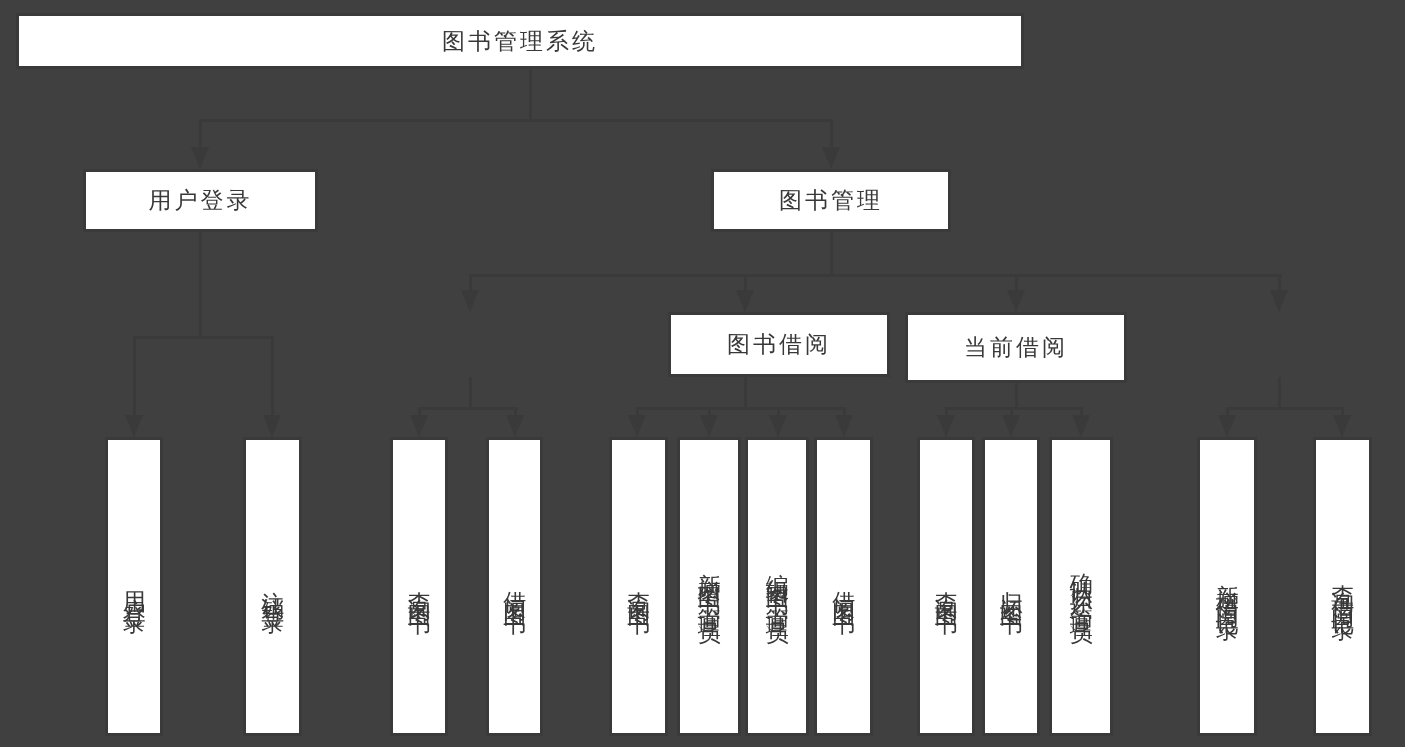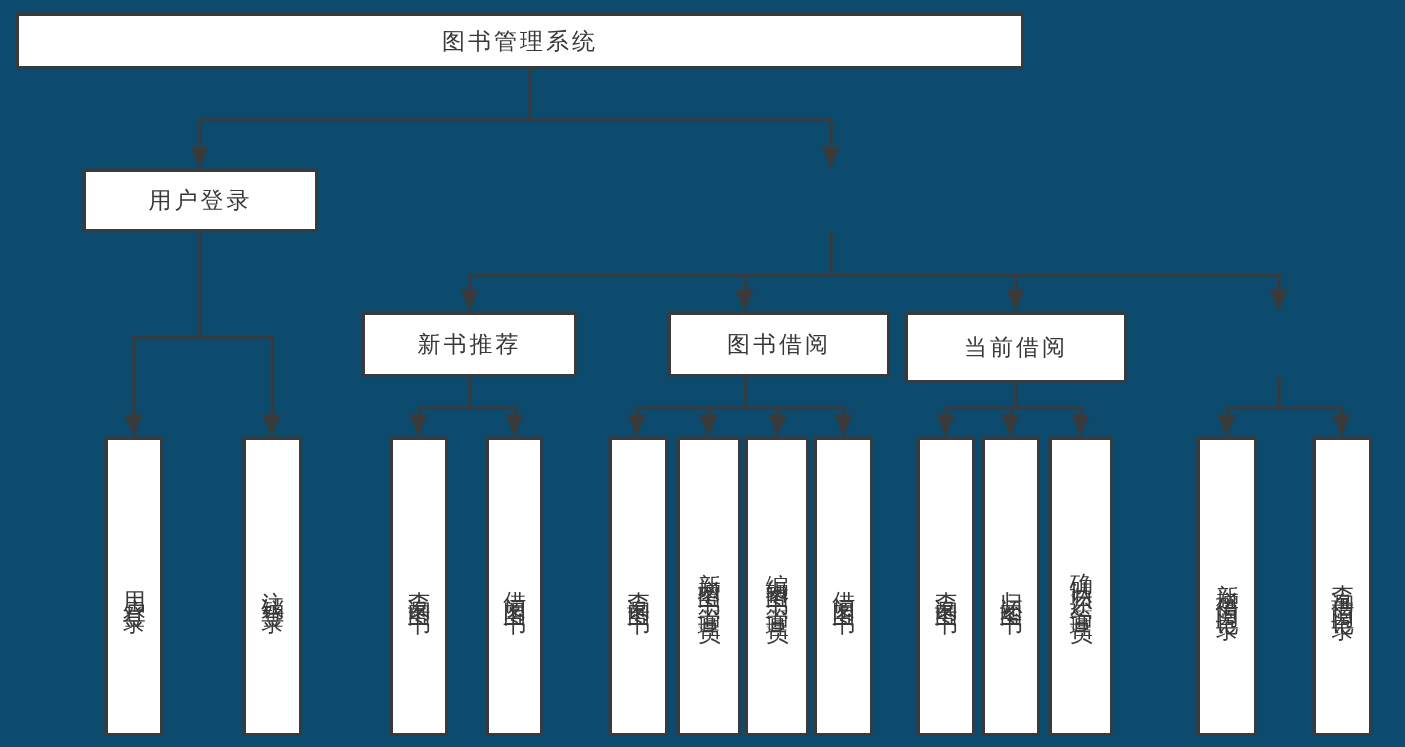--- a/index.html
+++ b/index.html
@@ -1,17 +1,17 @@
 <!DOCTYPE html>
 <html><head>
 <meta charset="utf-8">
 <style>
   html,body{margin:0;padding:0;background:#fff;}
   .canvas{
-    position:relative;width:1405px;height:747px;background:#0c4a6e;
+    position:relative;width:1405px;height:747px;background:#404040;
     font-family:"Liberation Sans","DejaVu Sans",sans-serif;color:#383838;overflow:hidden;
   }
   .box{
     position:absolute;background:#fff;border:3px solid #3a3a3a;box-sizing:border-box;
     display:flex;align-items:center;justify-content:center;z-index:2;
   }
   .hlabel{font-size:23px;letter-spacing:3px;white-space:nowrap;}
   .vlabel{
     writing-mode:vertical-rl;text-orientation:mixed;
     font-size:23px;letter-spacing:7px;line-height:1.1;white-space:nowrap;
@@ -42,42 +42,42 @@
   <div class="vline" style="left:529px;top:69px;height:50px"></div>
   <div class="hline" style="left:199px;top:119px;width:634px"></div>
   <div class="vline" style="left:199px;top:119px;height:30px"></div>
   <div class="ahead" style="left:191px;top:147px"></div>
   <div class="vline" style="left:830px;top:119px;height:30px"></div>
   <div class="ahead" style="left:822px;top:147px"></div>
 
   <div class="box" style="left:83px;top:169px;width:235px;height:63px">
     <span class="hlabel">用户登录</span>
   </div>
+  <div class="box" style="left:711px;top:169px;width:240px;height:63px">
+    <span class="hlabel">图书管理</span>
+  </div>
 
   <div class="vline" style="left:199px;top:232px;height:104px"></div>
   <div class="hline" style="left:133px;top:336px;width:141px"></div>
   <div class="vline" style="left:133px;top:336px;height:81px"></div>
   <div class="ahead" style="left:125px;top:415px"></div>
   <div class="vline" style="left:271px;top:336px;height:81px"></div>
   <div class="ahead" style="left:263px;top:415px"></div>
 
   <div class="vline" style="left:830px;top:232px;height:45px"></div>
   <div class="hline" style="left:469px;top:274px;width:813px"></div>
   <div class="vline" style="left:469px;top:274px;height:18px"></div>
   <div class="ahead" style="left:461px;top:290px"></div>
   <div class="vline" style="left:744px;top:274px;height:18px"></div>
   <div class="ahead" style="left:736px;top:290px"></div>
   <div class="vline" style="left:1015px;top:274px;height:18px"></div>
   <div class="ahead" style="left:1007px;top:290px"></div>
   <div class="vline" style="left:1278px;top:274px;height:18px"></div>
   <div class="ahead" style="left:1270px;top:290px"></div>
 
-  <div class="box" style="left:362px;top:312px;width:215px;height:65px">
-    <span class="hlabel">新书推荐</span>
-  </div>
   <div class="box" style="left:668px;top:312px;width:222px;height:65px">
     <span class="hlabel">图书借阅</span>
   </div>
   <div class="box" style="left:905px;top:312px;width:222px;height:71px">
     <span class="hlabel">当前借阅</span>
   </div>
 
   <div class="vline" style="left:469px;top:377px;height:31px"></div>
   <div class="hline" style="left:418px;top:407px;width:100px"></div>
   <div class="vline" style="left:418px;top:407px;height:10px"></div>

